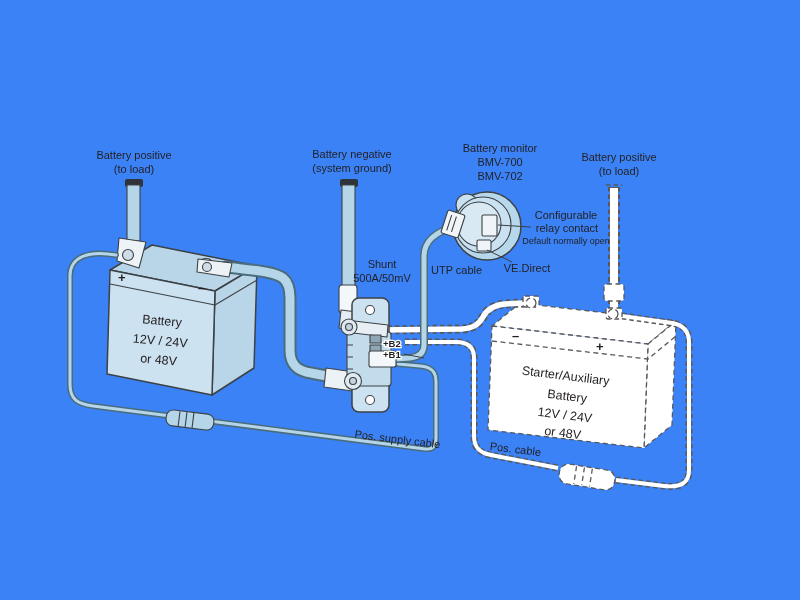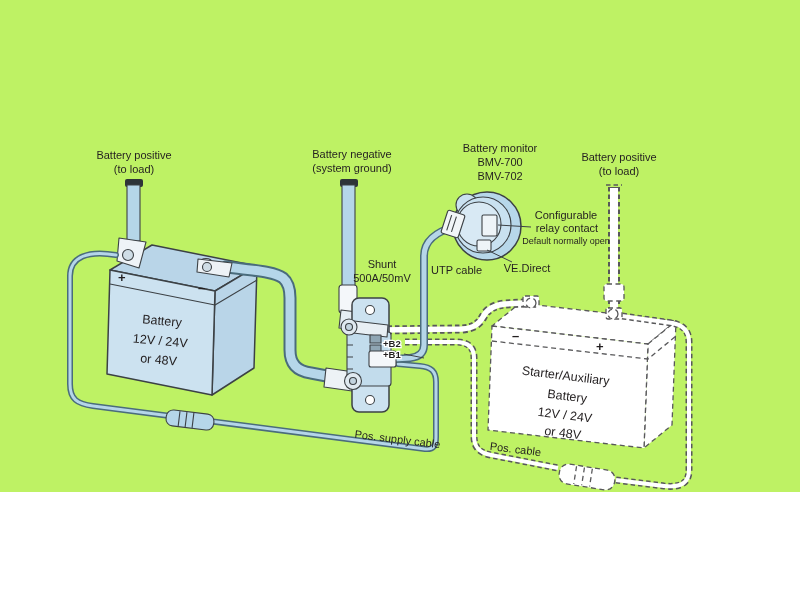--- a/index.html
+++ b/index.html
@@ -1,16 +1,16 @@
 <!DOCTYPE html>
 <html><head>
 <meta charset="utf-8">
 <style>
   html,body{margin:0;padding:0;background:#ffffff;}
-  .canvas{position:relative;width:800px;height:492px;background:#bef264;overflow:hidden;
+  .canvas{position:relative;width:800px;height:600px;background:#3b82f6;overflow:hidden;
           font-family:"Liberation Sans", sans-serif;}
   svg{display:block;}
   text{fill:#231f20;font-family:"Liberation Sans", sans-serif;}
   .lbl{font-size:11px;}
   .lbl-sm{font-size:9px;}
   .batt-txt{font-size:12.5px;}
   .term{font-size:13px;font-weight:bold;}
   .bterm{font-size:9.5px;font-weight:bold;paint-order:stroke;stroke:#ffffff;stroke-width:2.5px;}
   .sol{stroke:#3c4145;stroke-width:1.5;stroke-linejoin:round;}
   .sol-thin{stroke:#3c4145;stroke-width:1.1;stroke-linejoin:round;}

